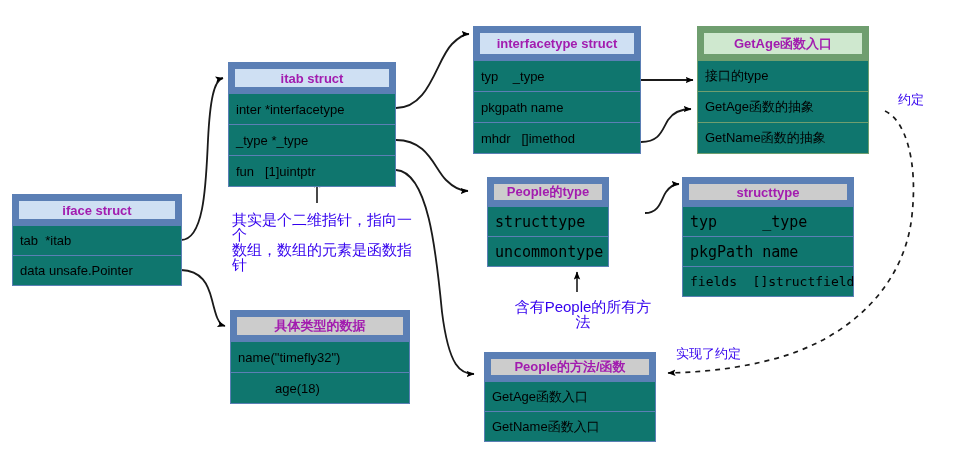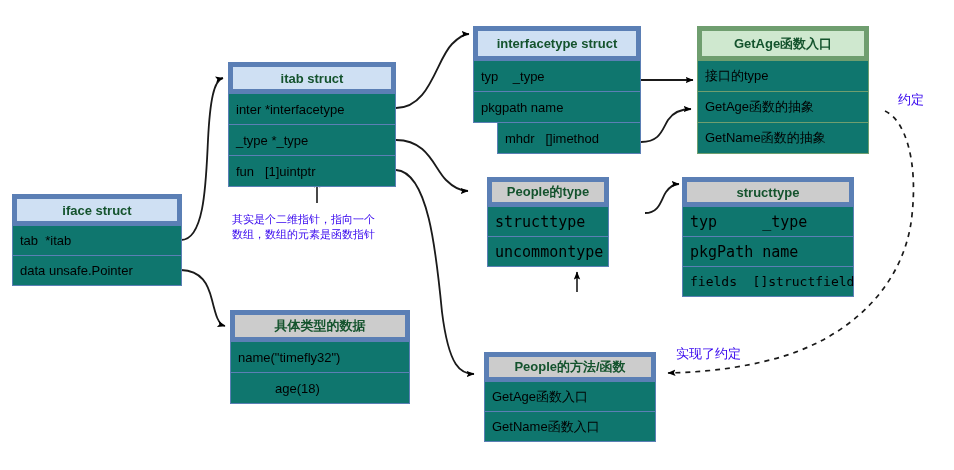--- a/index.html
+++ b/index.html
@@ -7,25 +7,25 @@
     width:954px;height:470px;background:#ffffff;overflow:hidden;
     font-family:"Liberation Sans","DejaVu Sans",sans-serif;
     position:relative;
   }
   #canvas{position:absolute;left:0;top:0;width:954px;height:470px;}
   svg#links{position:absolute;left:0;top:0;width:954px;height:470px;pointer-events:none;}
 
   .node{position:absolute;box-sizing:border-box;}
   .node .hdr{
     box-sizing:border-box;
-    border:5px solid #701a75;
+    border:7px solid #701a75;
     font-weight:bold;
     font-size:13px;
     text-align:center;
-    color:#14532d;
+    color:#a21caf;
     display:flex;align-items:center;justify-content:center;
     letter-spacing:0px;
   }
   .node .row{
     box-sizing:border-box;
     border:1px solid #5b7fb5;
     border-top:none;
     background:#0f766e;
     font-size:13px;
     color:#000;
@@ -34,21 +34,21 @@
     white-space:pre;
   }
   .hdr.blue{background:#cfe0f3;border-color:#5b7fb5;}
   .hdr.gray{background:#cccccc;border-color:#5b7fb5;}
   .hdr.green{background:#cfe8cf;border-color:#6f9e6f;}
   .node.greenbox .row{border-color:#6f9e6f;}
   .row.mono{font-family:"DejaVu Sans Mono","Liberation Mono",monospace;font-size:15px;letter-spacing:0px;}
   .row.mono.small{font-size:13px;}
 
   .annot{
-    position:absolute;color:#3300ee;font-size:11px;line-height:15px;
+    position:absolute;color:#3300ee;font-size:15px;line-height:15px;
     white-space:pre-line;
   }
   .annot.big{font-size:13px;}
 </style>
 </head>
 <body>
 
 <div id="canvas">
 
   <svg id="links" viewBox="0 0 954 470">
@@ -97,21 +97,21 @@
   <div class="node" style="left:230px;top:310px;width:180px;">
     <div class="hdr gray" style="height:32px;">具体类型的数据</div>
     <div class="row" style="height:31px;">name("timefly32")</div>
     <div class="row" style="height:31px;padding-left:44px;">age(18)</div>
   </div>
 
   <div class="node" style="left:473px;top:26px;width:168px;">
     <div class="hdr blue" style="height:35px;">interfacetype struct</div>
     <div class="row" style="height:31px;">typ    _type</div>
     <div class="row" style="height:31px;">pkgpath name</div>
-    <div class="row" style="height:31px;margin-left:24px;">mhdr   []imethod</div>
+    <div class="row" style="height:31px;">mhdr   []imethod</div>
   </div>
 
   <div class="node greenbox" style="left:697px;top:26px;width:172px;">
     <div class="hdr green" style="height:35px;">GetAge函数入口</div>
     <div class="row" style="height:31px;">接口的type</div>
     <div class="row" style="height:31px;">GetAge函数的抽象</div>
     <div class="row" style="height:31px;">GetName函数的抽象</div>
   </div>
 
   <div class="node" style="left:472px;top:177px;width:137px;padding-left:15px;">
@@ -129,18 +129,19 @@
 
   <div class="node" style="left:484px;top:352px;width:172px;">
     <div class="hdr gray" style="height:30px;">People的方法/函数</div>
     <div class="row" style="height:30px;">GetAge函数入口</div>
     <div class="row" style="height:30px;">GetName函数入口</div>
   </div>
 
   <div class="annot" style="left:232px;top:212px;width:190px;">其实是个二维指针，指向一个
 数组，数组的元素是函数指针</div>
 
+  <div class="annot" style="left:508px;top:299px;width:150px;text-align:center;">含有People的所有方法</div>
 
   <div class="annot big" style="left:676px;top:346px;">实现了约定</div>
 
   <div class="annot big" style="left:898px;top:92px;">约定</div>
 
 </div>
 
 </body></html>

